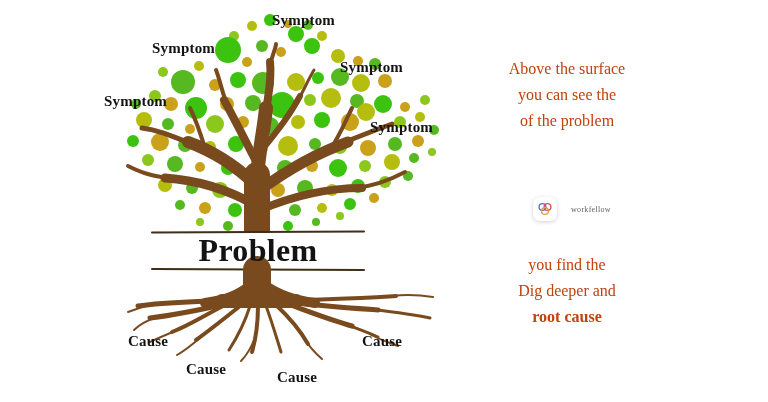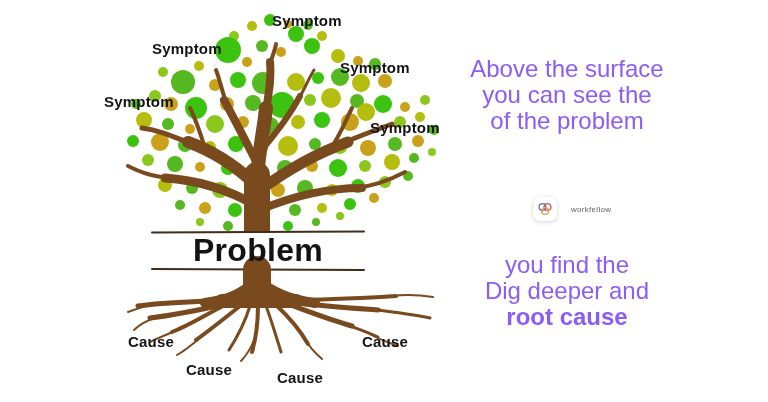--- a/index.html
+++ b/index.html
@@ -1,18 +1,18 @@
 <!DOCTYPE html>
 <html><head>
 <meta charset="utf-8">
 <style>
   html,body{margin:0;padding:0;background:#fff;}
   .stage{
     position:relative;width:768px;height:402px;overflow:hidden;background:#ffffff;
-    font-family:Liberation Sans, sans-serif;
+    font-family:Liberation Serif, serif;
   }
   
   .tree-svg{position:absolute;left:0;top:0;}
   .l1{fill:#3cc30f}.l2{fill:#56b922}.l3{fill:#8cc71d}.l4{fill:#b5bd0e}.l5{fill:#c9a11b}
   .branch{stroke:#7a4a1f;stroke-linecap:round;fill:none}
   .gline{stroke:#3f2e18;stroke-width:2;stroke-linecap:round}
   
   .lbl{
     position:absolute;font-weight:700;color:#131313;font-size:15px;line-height:1;
     white-space:nowrap;letter-spacing:.2px;
@@ -21,21 +21,21 @@
     position:absolute;left:152px;top:232px;width:212px;height:37px;
     display:flex;align-items:center;justify-content:center;
   }
   .problem-band .lbl-problem{
     font-weight:700;font-size:32px;color:#131313;letter-spacing:.3px;
   }
   
   .right-panel{position:absolute;left:452px;top:0;width:230px;height:402px;}
   .txt-block{
     position:absolute;left:0;width:230px;text-align:center;
-    font-size:24px;line-height:26px;color:#8b5cf6;
+    font-size:16px;line-height:26px;color:#c2410c;
   }
   .txt-block .bold{font-weight:700;}
   .txt-top{top:56px;}
   .txt-bottom{top:252px;}
   .logo-row{
     position:absolute;left:81px;top:197px;display:flex;align-items:center;gap:14px;
   }
   .logo-card{
     width:24px;height:24px;border-radius:7px;background:#ffffff;
     box-shadow:0 1px 4px rgba(0,0,0,.18);display:flex;align-items:center;justify-content:center;

